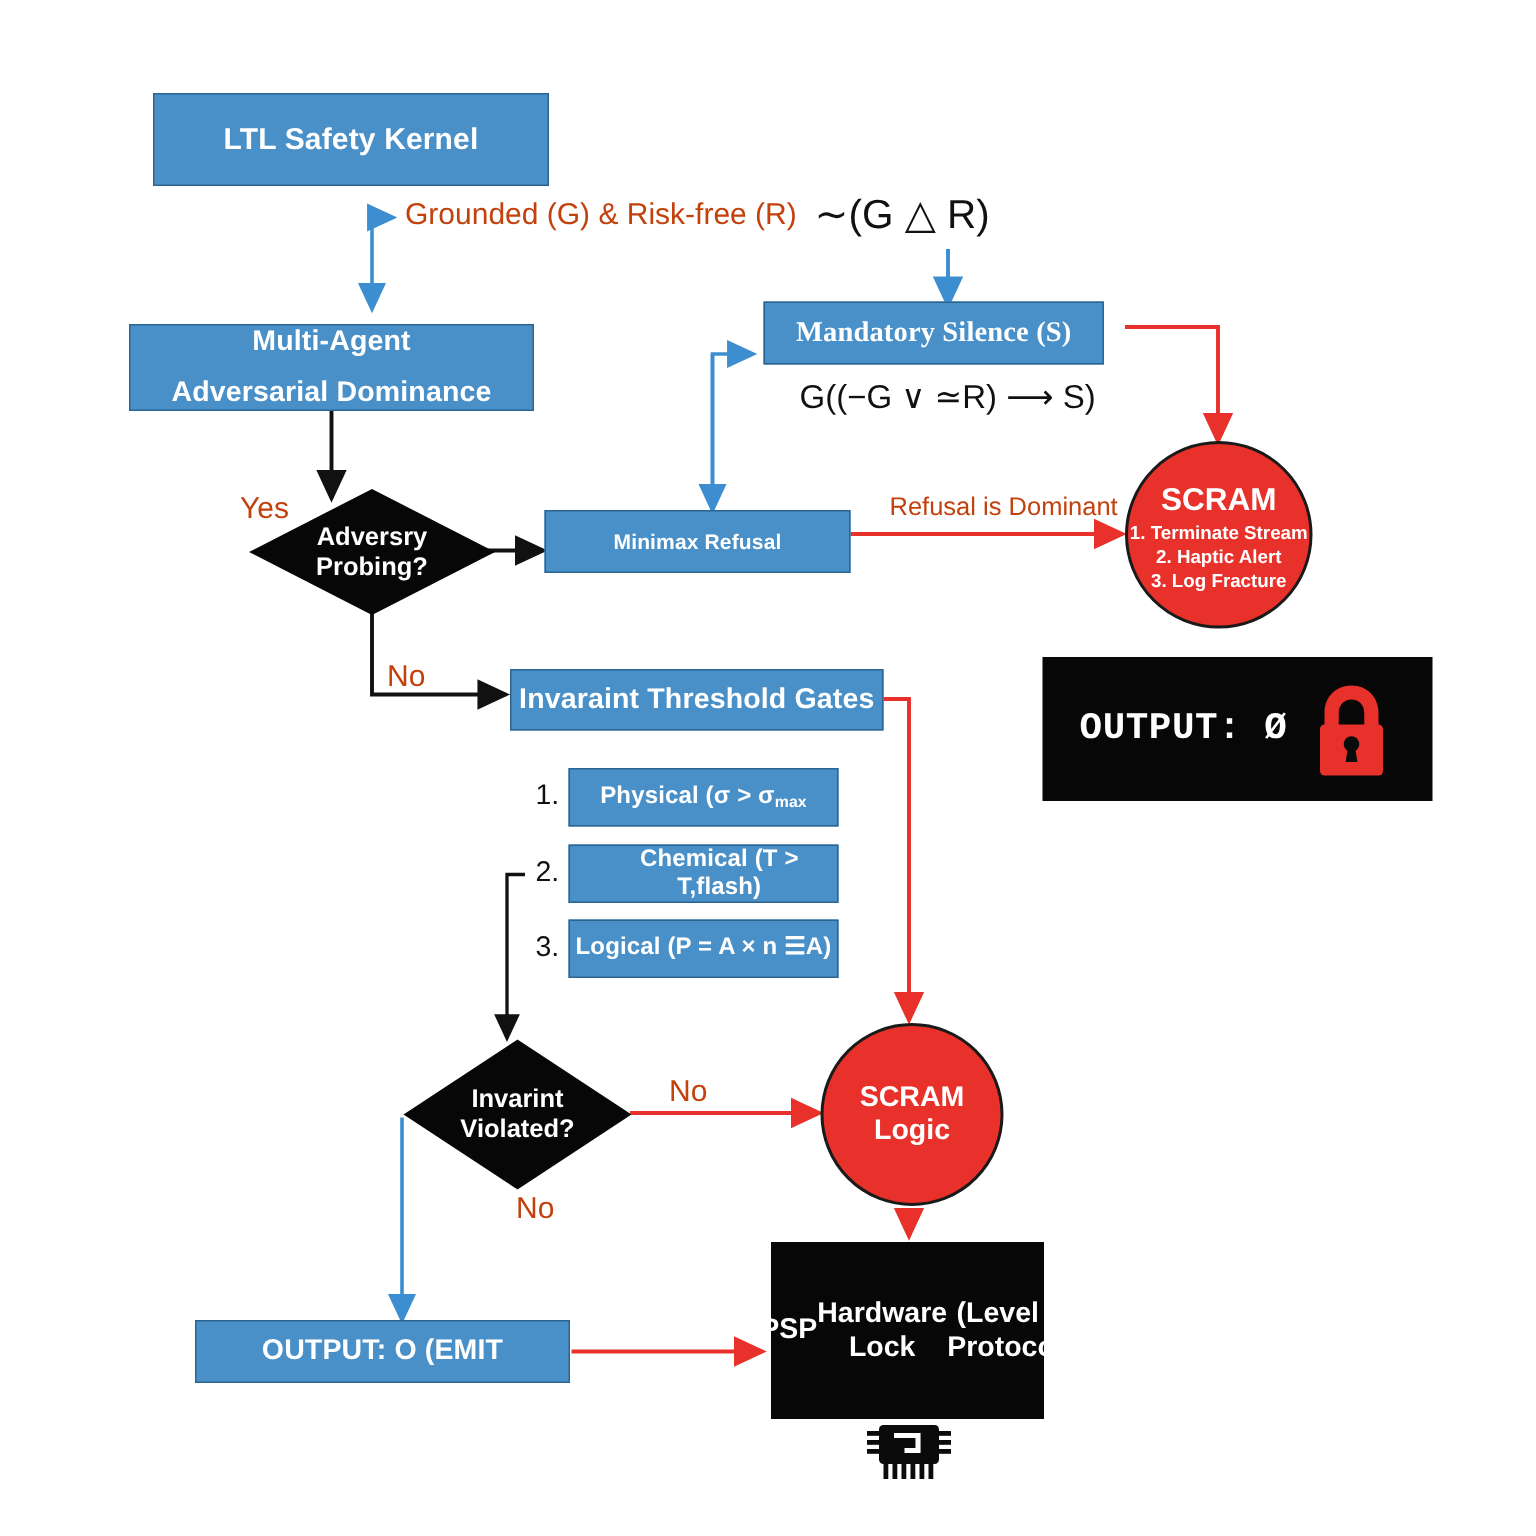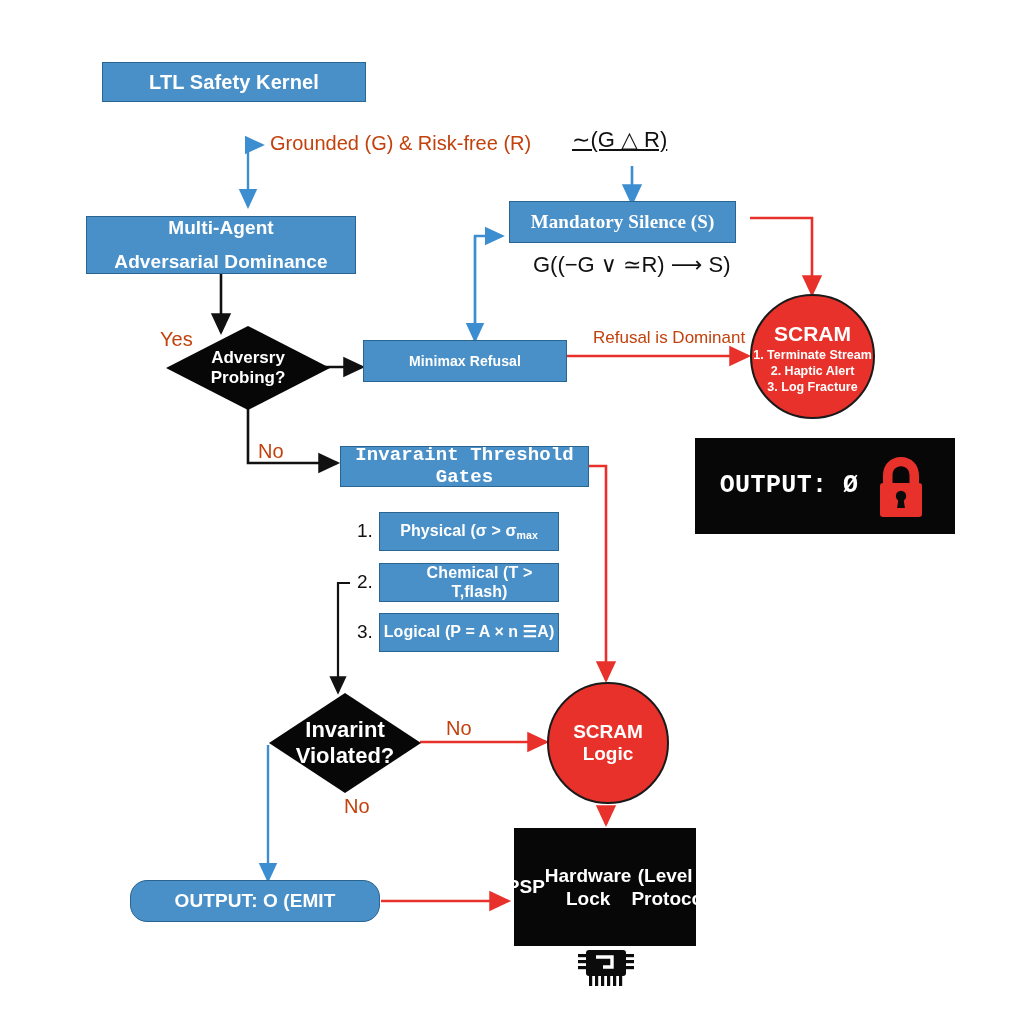--- a/index.html
+++ b/index.html
@@ -162,38 +162,38 @@
 
     <path d="M420,742 L546,742" stroke="#e8312a" stroke-width="2.6" fill="none" marker-end="url(#ar-red)"></path>
 
     <path d="M268,745 L268,880" stroke="#3d8ed0" stroke-width="2.4" fill="none" marker-end="url(#ar-blue)"></path>
 
     <path d="M606,806 L606,824" stroke="#e8312a" stroke-width="2.6" fill="none" marker-end="url(#ar-red)"></path>
 
     <path d="M381,901 L508,901" stroke="#e8312a" stroke-width="2.6" fill="none" marker-end="url(#ar-red)"></path>
   </svg>
 
-  <div class="node box-blue" style="left:102px; top:62px; width:264px; height:40px; font-size:20px;">
+  <div class="node box-blue" style="left:102px; top:62px; width:264px; height:62px; font-size:20px;">
     <span>LTL Safety Kernel</span>
   </div>
 
   <div class="node box-blue" style="left:86px; top:216px; width:270px; height:58px; font-size:19px; flex-direction:column;gap:12px;">
     <span>Multi-Agent</span>
     <span>Adversarial Dominance</span>
   </div>
 
   <div class="node box-blue" style="left:509px; top:201px; width:227px; height:42px; font-size:19px;font-family:Liberation Serif, serif;">
     <span>Mandatory Silence (S)</span>
   </div>
 
   <div class="node box-blue" style="left:363px; top:340px; width:204px; height:42px; font-size:14px;">
     <span>Minimax Refusal</span>
   </div>
 
-  <div class="node box-blue" style="left:340px; top:446px; width:249px; height:41px; font-size:19px;font-family:Liberation Mono, monospace;">
+  <div class="node box-blue" style="left:340px; top:446px; width:249px; height:41px; font-size:19px;">
     <span>Invaraint Threshold Gates</span>
   </div>
 
   <div class="node circle-red" style="left:750px; top:294px; width:125px; height:125px; padding-top:4px;">
     <span class="scram-title">SCRAM</span>
     <span class="scram-items">1. Terminate Stream</span>
     <span class="scram-items">2. Haptic Alert</span>
     <span class="scram-items">3. Log Fracture</span>
   </div>
 
@@ -232,41 +232,41 @@
       <rect x="17" y="32" width="3.2" height="10"></rect>
       <rect x="23" y="32" width="3.2" height="10"></rect>
       <rect x="29" y="32" width="3.2" height="10"></rect>
       <rect x="35" y="32" width="3.2" height="10"></rect>
       <rect x="41" y="32" width="3.2" height="10"></rect>
       <rect x="47" y="32" width="3.2" height="10"></rect>
     </g>
     <path d="M24 13 h16 v10 h-9" stroke="#ffffff" stroke-width="3.4" fill="none"></path>
   </svg>
 
-  <div class="node box-blue" style="left:130px; top:880px; width:250px; height:42px; font-size:19px;border-radius:17px;">
+  <div class="node box-blue" style="left:130px; top:880px; width:250px; height:42px; font-size:19px;">
     <span>OUTPUT: O (EMIT</span>
   </div>
 
   <div class="diamond" style="left:165px; top:325px; width:166px; height:86px;">
     <svg class="dshape" viewBox="0 0 166 86">
       <polygon points="83,1 165,43 83,85 1,43" fill="#070707"></polygon>
     </svg>
     <div class="dlabel" style="font-size:17px;">
       <div>
         <div>Adversry</div>
         <div>Probing?</div>
       </div>
     </div>
   </div>
 
   <div class="diamond" style="left:268px; top:692px; width:154px; height:102px;">
     <svg class="dshape" viewBox="0 0 154 102">
       <polygon points="77,1 153,51 77,101 1,51" fill="#070707"></polygon>
     </svg>
-    <div class="dlabel" style="font-size:22px;align-items:center;">
+    <div class="dlabel" style="font-size:17px;align-items:center;">
       <div>
         <div>Invarint</div>
         <div>Violated?</div>
       </div>
     </div>
   </div>
 
   <div class="listnum" style="left:357px; top:520px;">1.</div>
   <div class="node box-blue" style="left:379px; top:512px; width:180px; height:39px; font-size:16px;">
     <span><span>Physical (σ &gt; σ</span><span class="sub">max</span></span>
@@ -275,21 +275,21 @@
   <div class="listnum" style="left:357px; top:571px;">2.</div>
   <div class="node box-blue" style="left:379px; top:563px; width:180px; height:39px; font-size:16px;padding-left:21px;">
     <span>Chemical (T &gt; T,flash)</span>
   </div>
 
   <div class="listnum" style="left:357px; top:621px;">3.</div>
   <div class="node box-blue" style="left:379px; top:613px; width:180px; height:39px; font-size:16px;">
     <span>Logical (P = A × n ☰A)</span>
   </div>
 
-  <div class="formula" style="left:572px; top:127px; font-size:22px;text-decoration:underline;">∼(G △ R)</div>
+  <div class="formula" style="left:543px; top:127px; font-size:27px;">∼(G △ R)</div>
 
   <div class="formula" style="left:533px; top:252px; font-size:22px;">G((−G ∨ ≃R) ⟶ S)</div>
 
   <div class="edge-label" style="left:270px; top:132px; font-size:20px;">Grounded (G) &amp; Risk-free (R)</div>
 
   <div class="edge-label" style="left:160px; top:328px; font-size:20px;">Yes</div>
 
   <div class="edge-label" style="left:258px; top:440px; font-size:20px;">No</div>
 
   <div class="edge-label" style="left:593px; top:328px; font-size:17px;">Refusal is Dominant</div>

